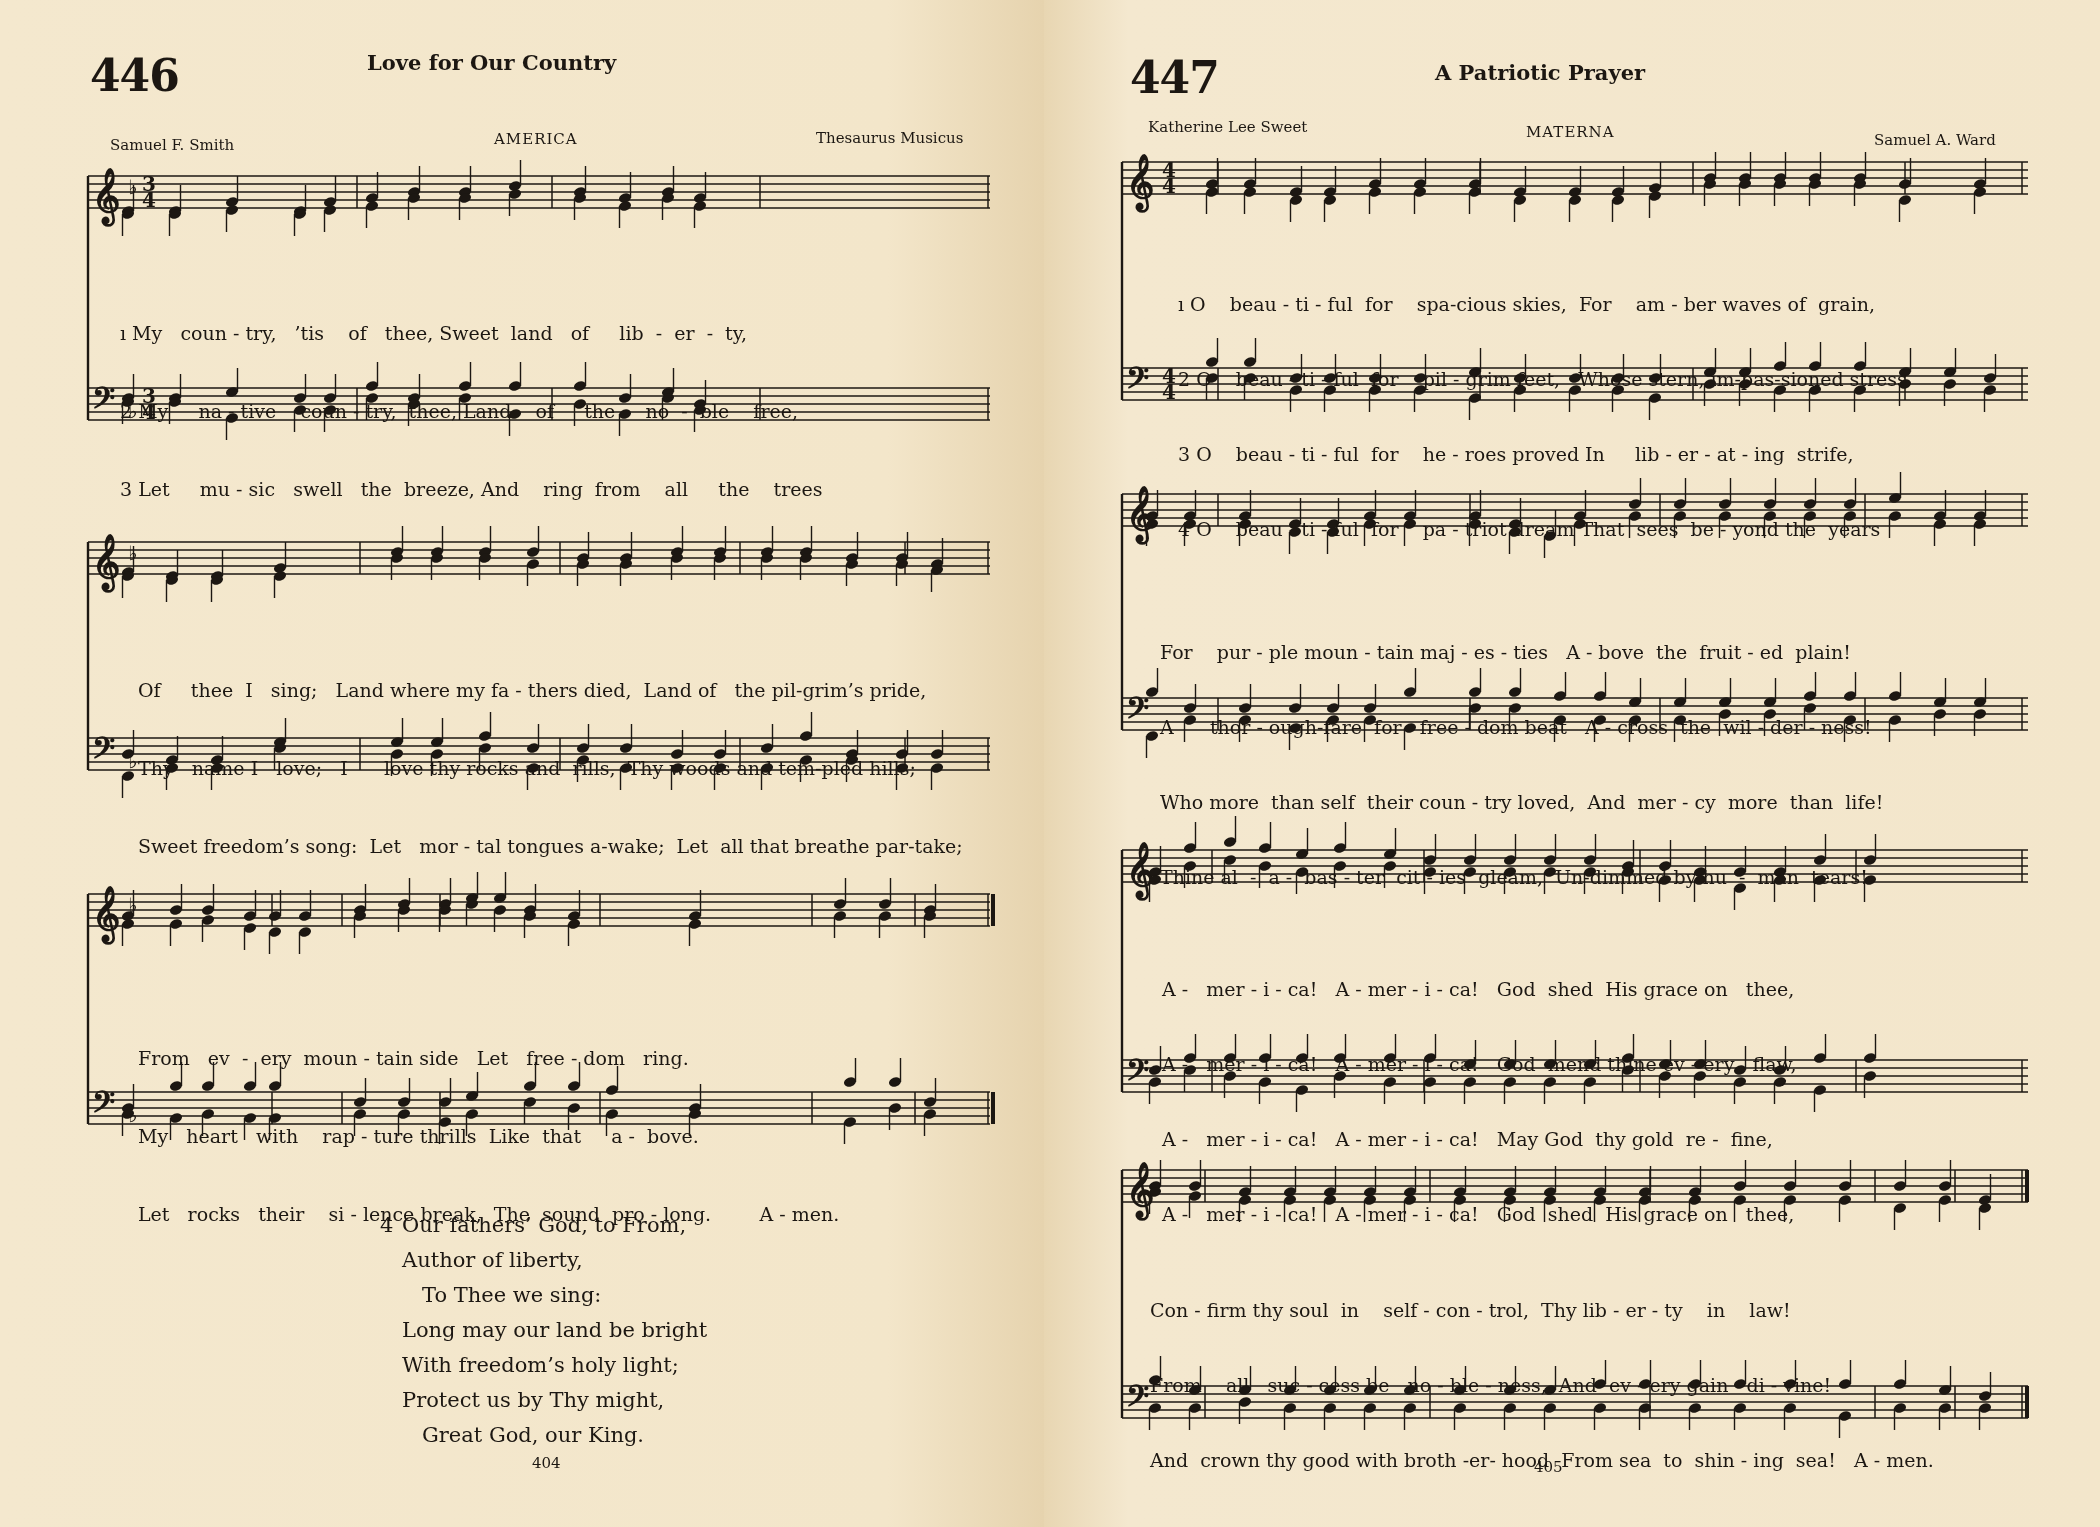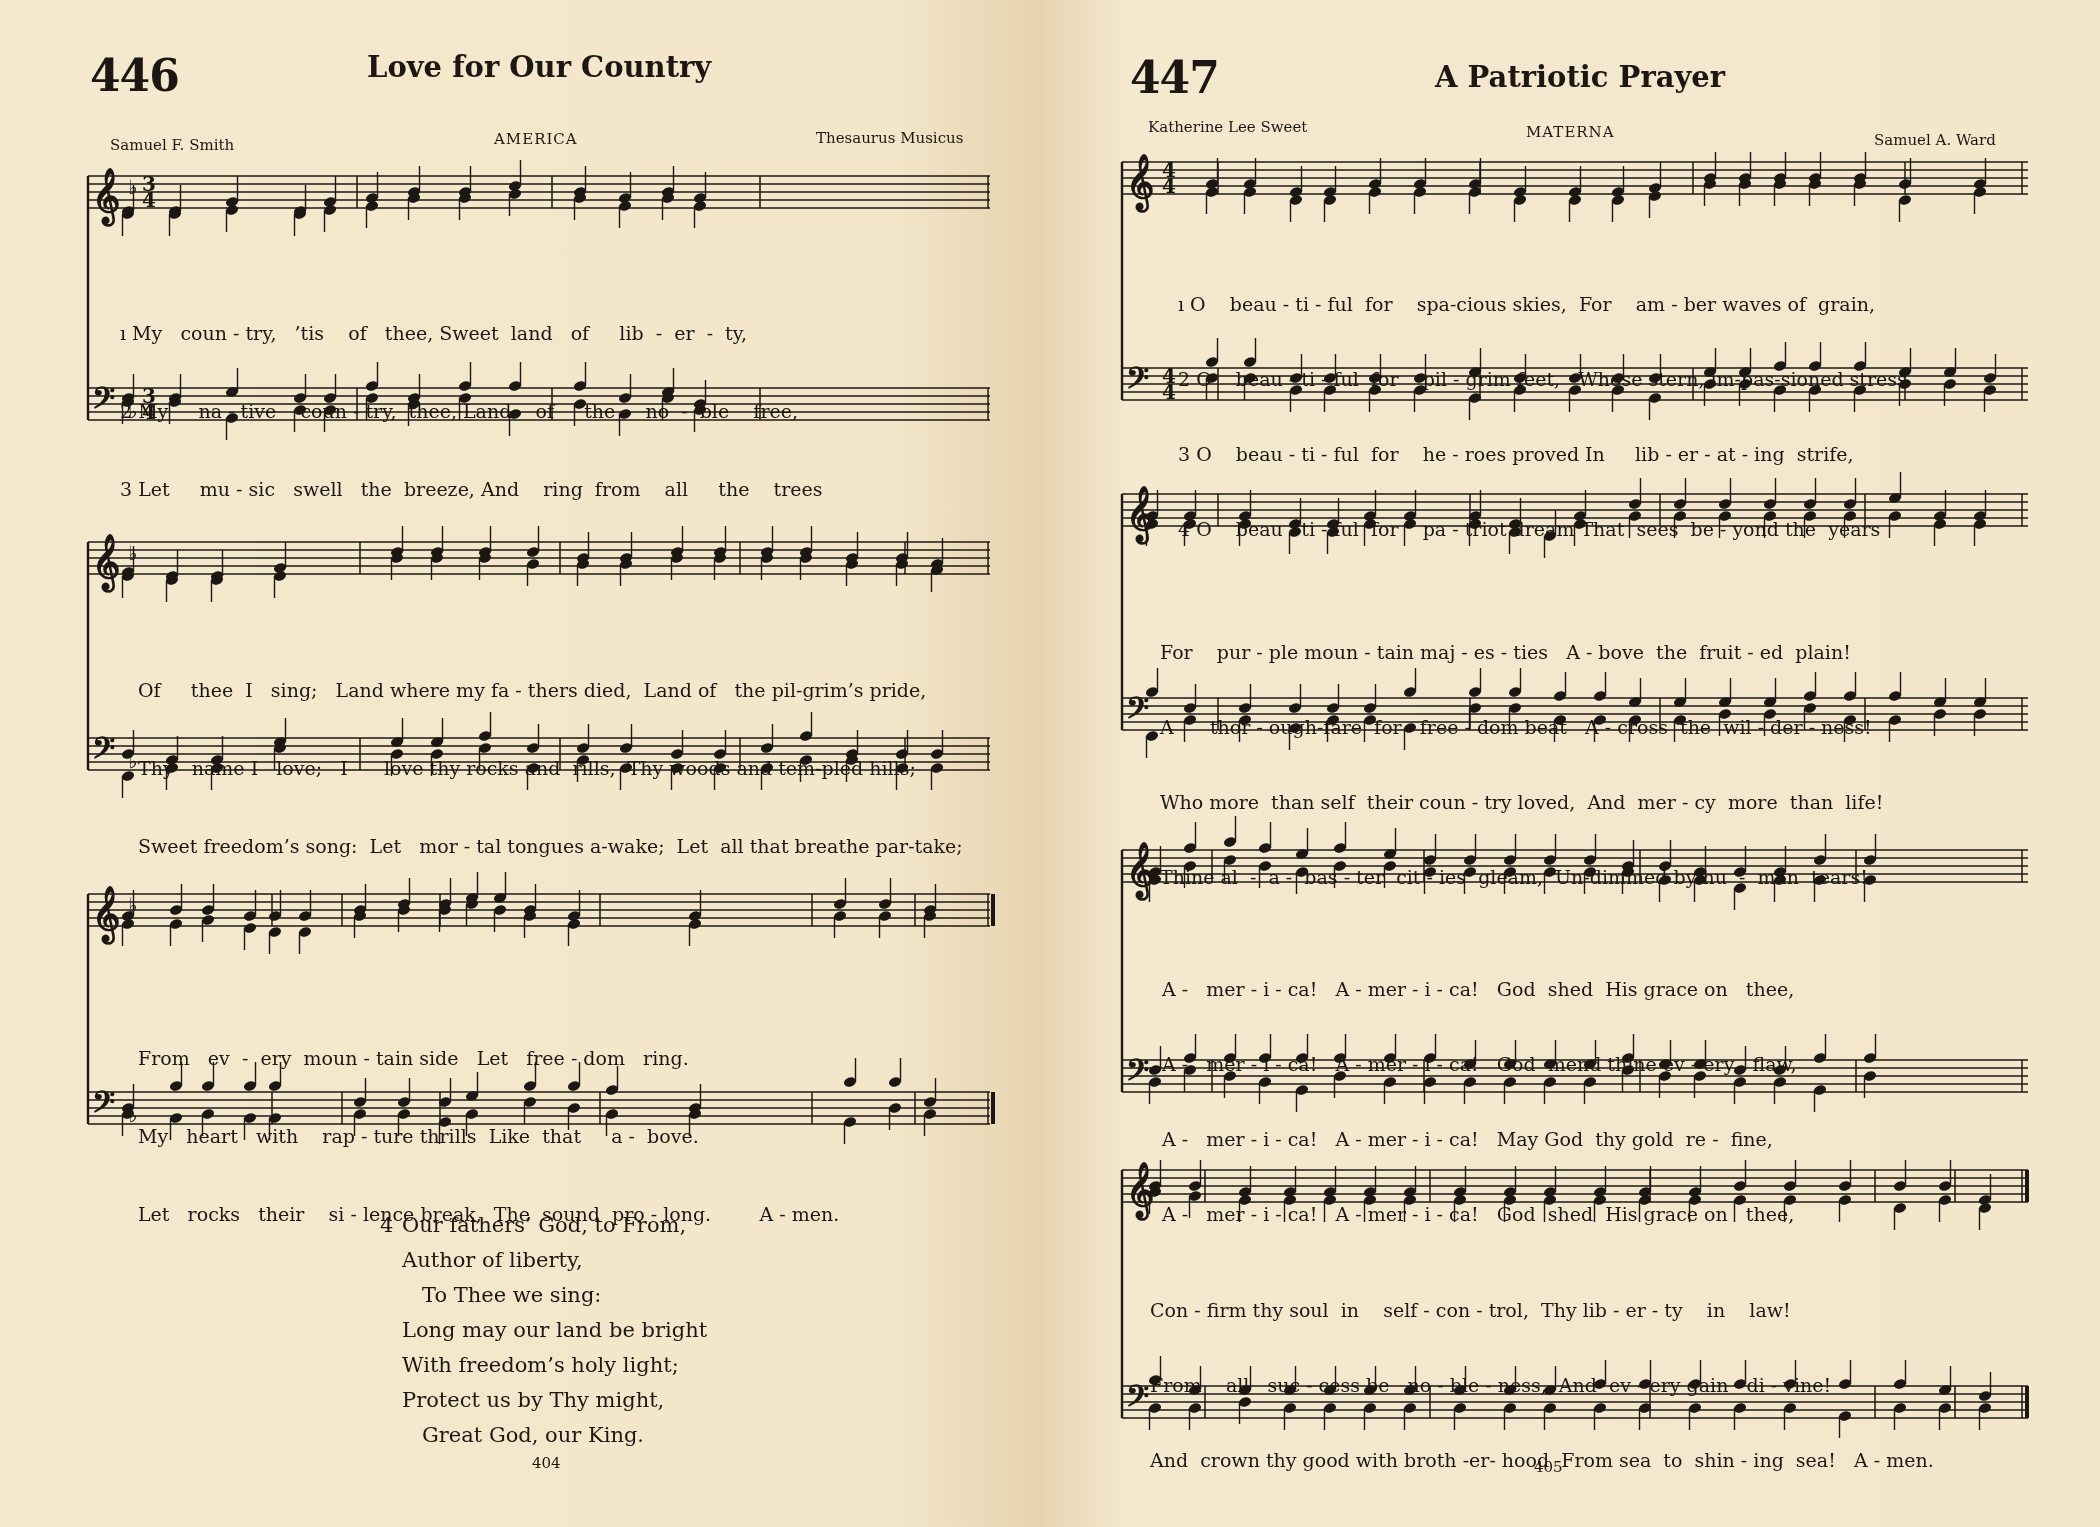--- a/index.html
+++ b/index.html
@@ -12,21 +12,21 @@
   .spread { position: relative; width: 2100px; height: 1527px; }
   .page {
     position: absolute; top: 0; height: 1527px;
     background: linear-gradient(90deg, #f6ebd2 0%, #f3e6cb 60%, #ecdcbb 100%);
   }
   .page.left  { left: 0; width: 1044px; background: linear-gradient(90deg, #f4e8ce 0%, #f3e6ca 85%, #e6d3ae 100%); }
   .page.right { left: 1044px; width: 1056px; background: linear-gradient(90deg, #e8d6b2 0%, #f4e8cf 8%, #f3e6cb 100%); }
   .gutter { position: absolute; left: 1048px; top: 0; width: 2px; height: 1527px; background: #b89a6a; opacity: .7; }
 
   .hymn-num { position: absolute; font-weight: bold; font-size: 44px; letter-spacing: -1px; }
-  .hymn-title { position: absolute; font-weight: bold; font-size: 29px; }
+  .hymn-title { position: absolute; font-weight: bold; font-size: 21px; }
   .credit { position: absolute; font-size: 15px; }
   .tune { position: absolute; font-size: 15px; letter-spacing: 1px; }
   .lyrics { position: absolute; font-size: 19px; line-height: 26px; white-space: pre; }
   .lyric-line { display: block; }
 
   .stanza4 { position: absolute; left: 402px; top: 1208px; font-size: 21px; line-height: 35px; }
   .stanza4 .sl { display: block; white-space: pre; }
   .page-num { position: absolute; font-size: 15px; }
 </style>
 </head>

